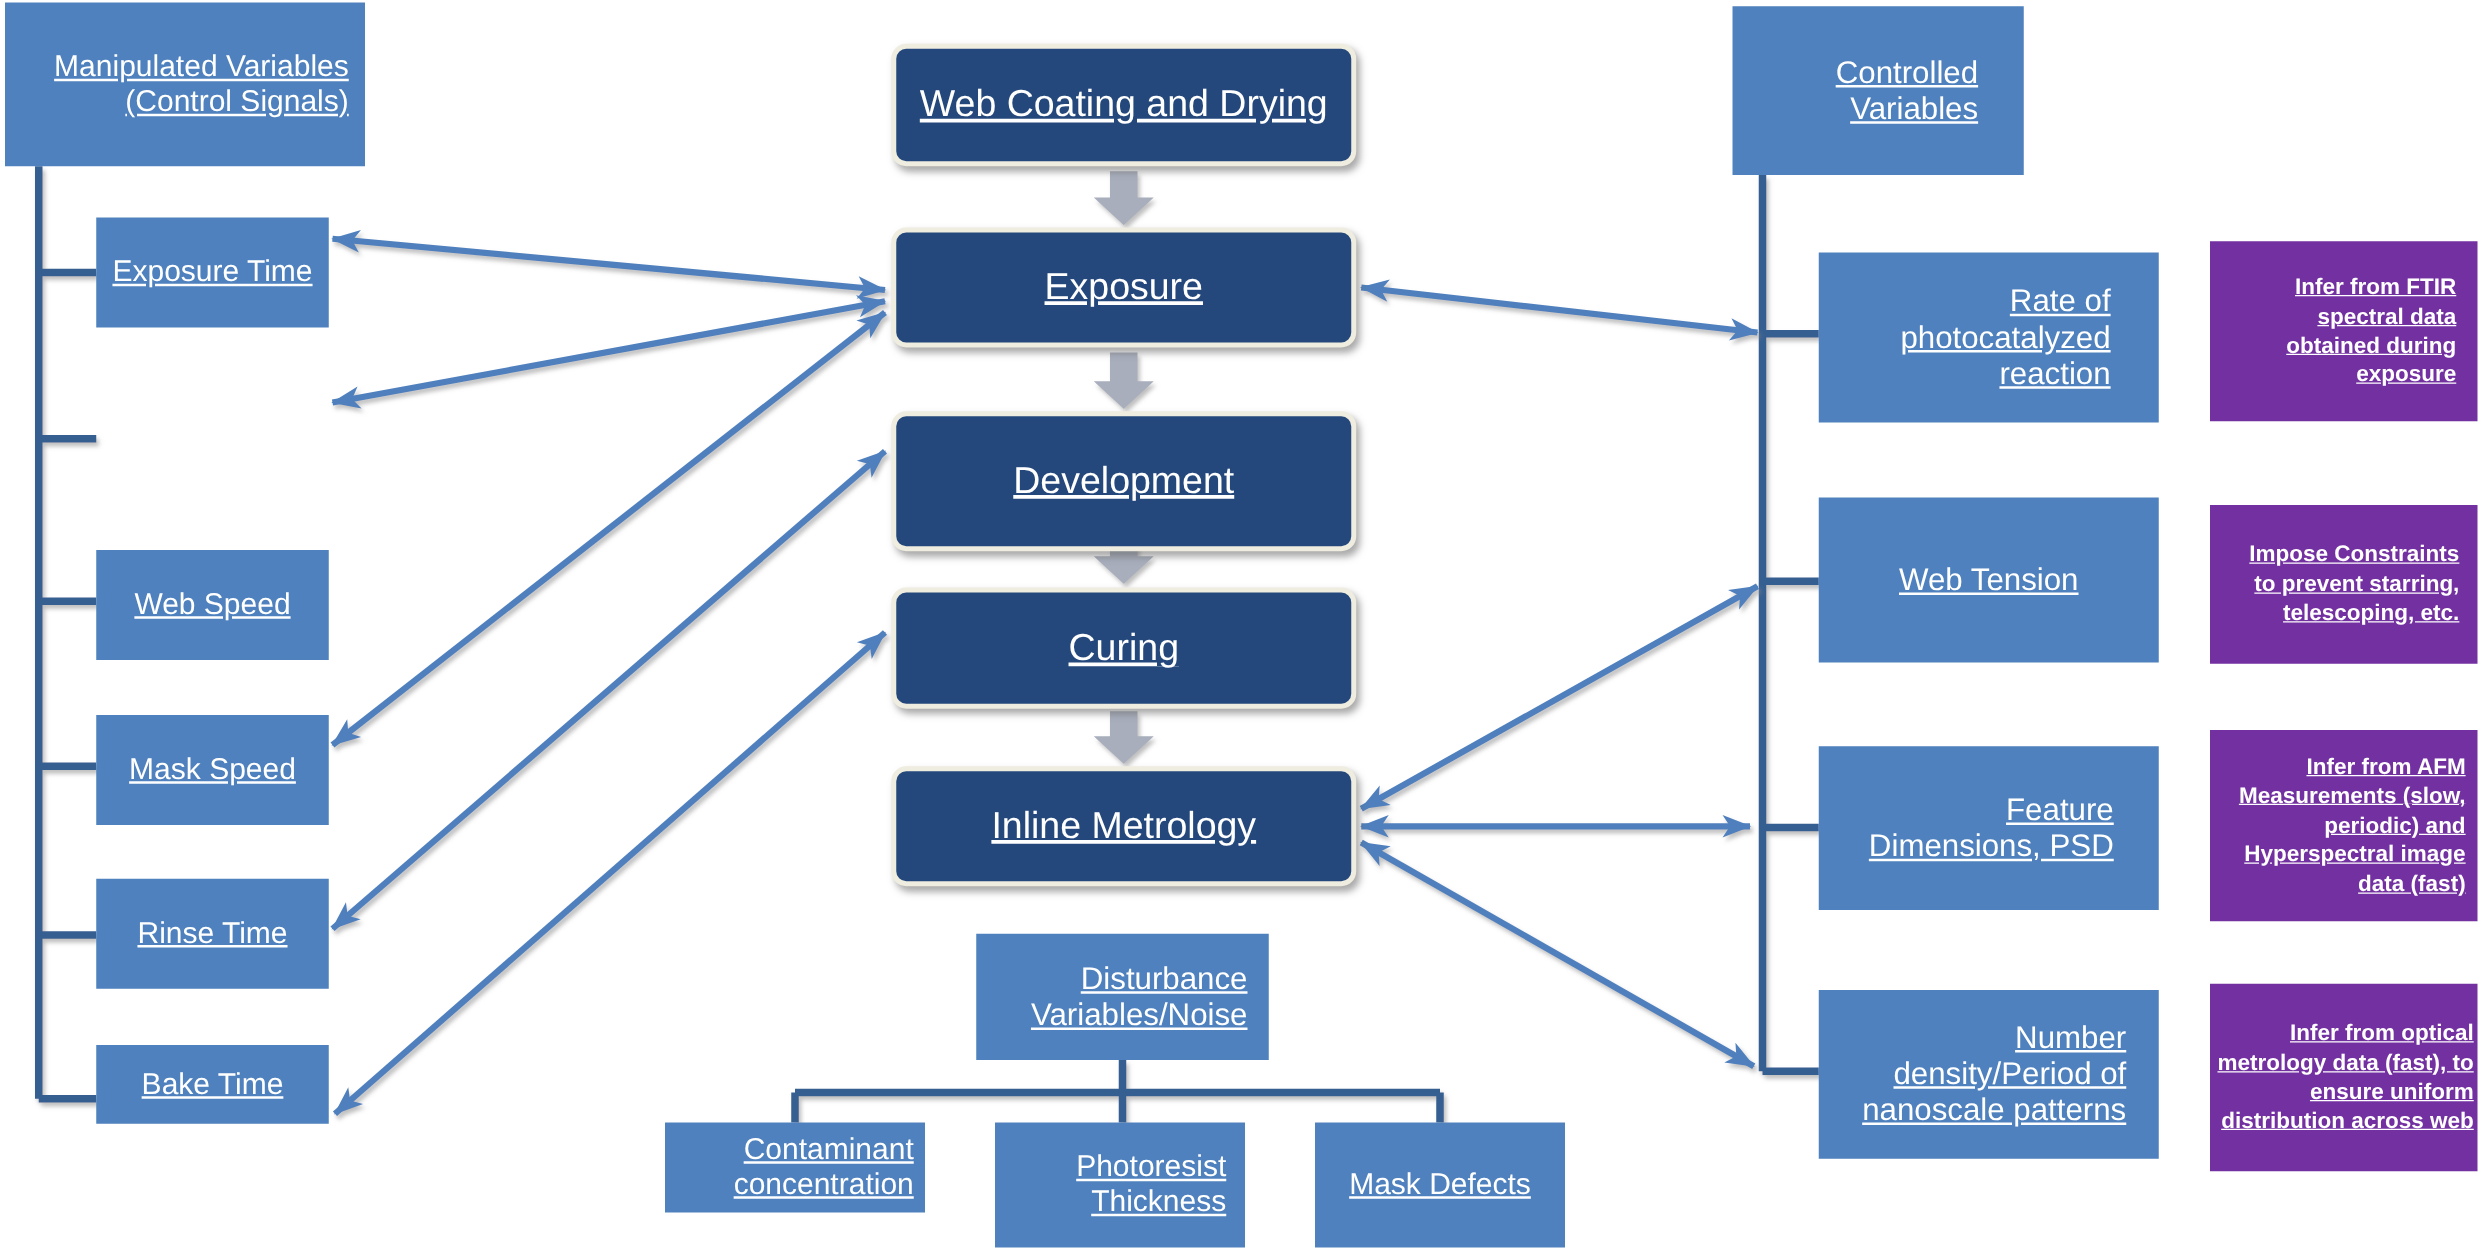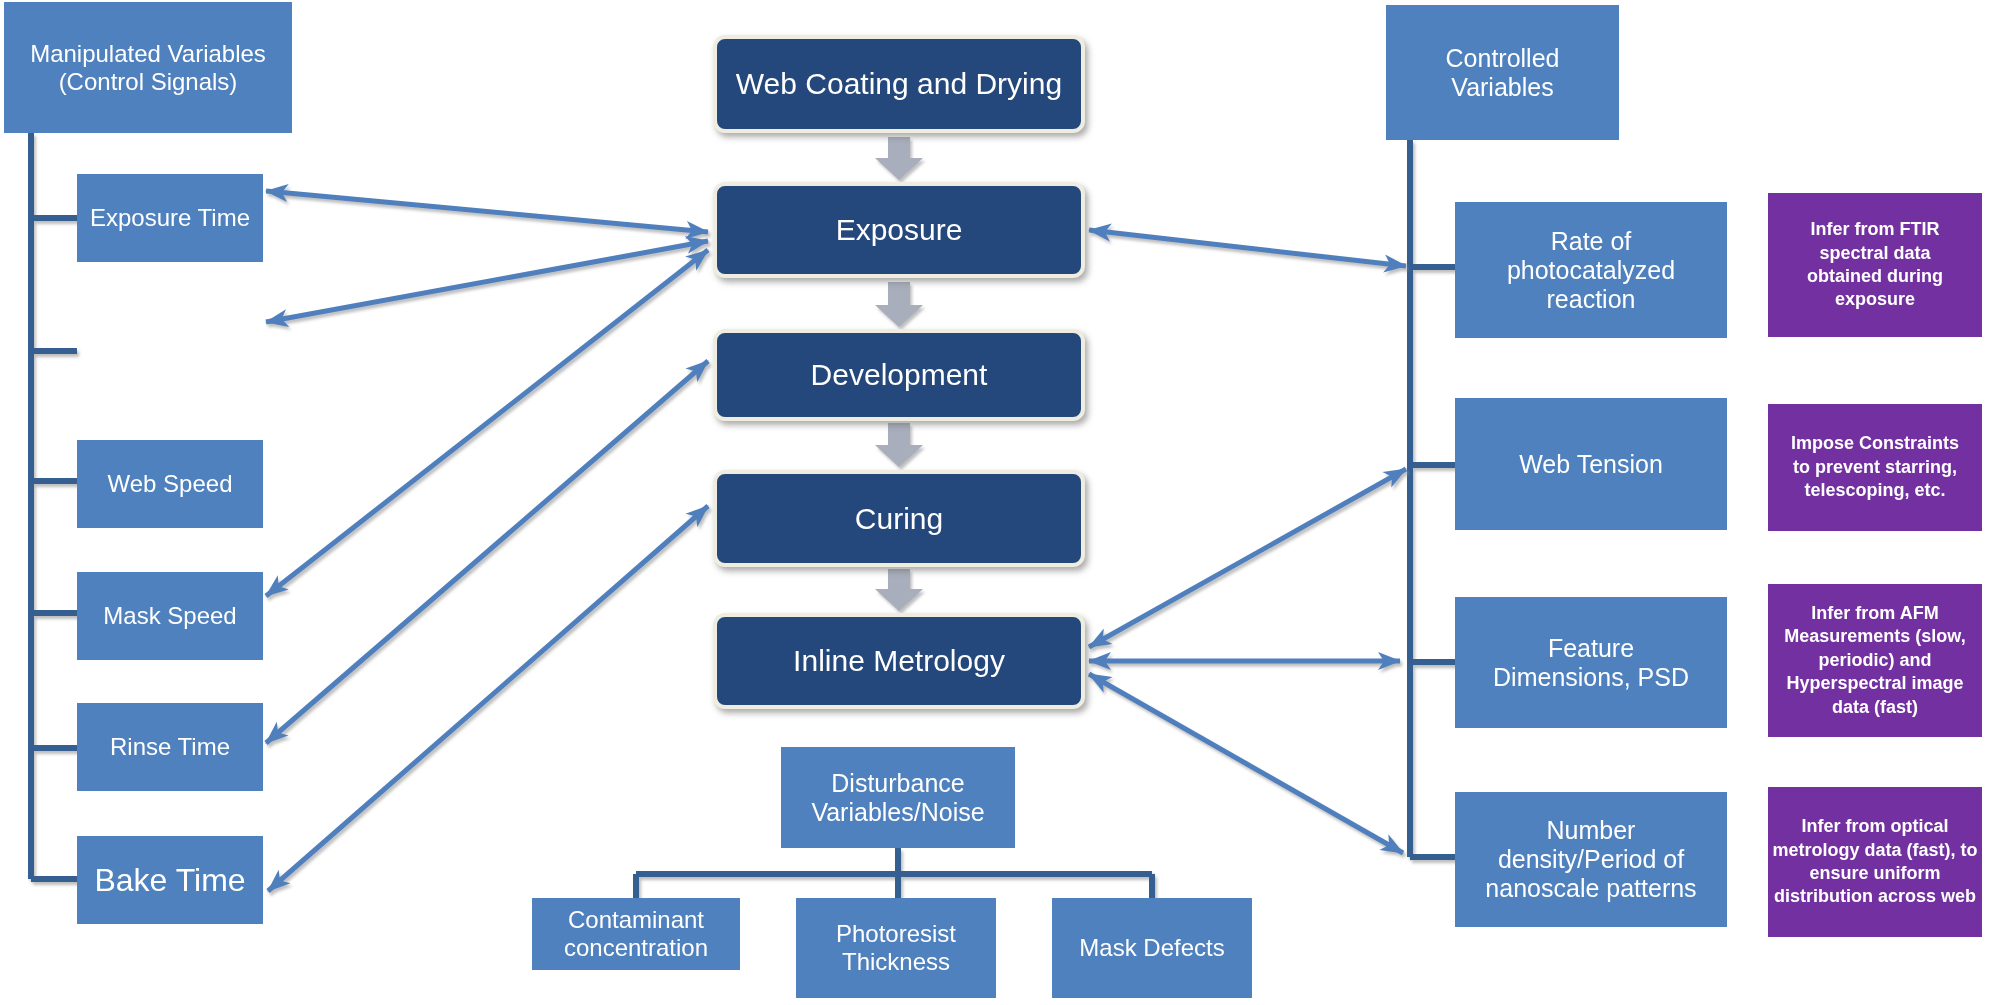--- a/index.html
+++ b/index.html
@@ -7,22 +7,23 @@
     position:relative;
     width:1992px;height:1005px;
     background:#ffffff;
     font-family:"Liberation Sans", sans-serif;
     overflow:hidden;
   }
   #wires{position:absolute;left:0;top:0;width:1992px;height:1005px;pointer-events:none;}
   .box{
     position:absolute;
     display:flex;align-items:center;justify-content:center;
-    text-align:center;color:#ffffff;
+    text-align:right;color:#ffffff;
     box-sizing:border-box;
+    text-decoration:underline;
   }
   .lightblue{background:#4e81bd;}
   .navy{
     background:#24487b;
     border:4px solid #efece0;
     border-radius:12px;
     box-shadow:3px 4px 6px rgba(100,100,100,0.55);
     font-size:30px;
   }
   .purple{
@@ -83,31 +84,31 @@
   </div>
   <div class="box lightblue" style="left:77px;top:440px;width:186px;height:88px;font-size:24px;">
     <span class="inner">Web Speed</span>
   </div>
   <div class="box lightblue" style="left:77px;top:572px;width:186px;height:88px;font-size:24px;">
     <span class="inner">Mask Speed</span>
   </div>
   <div class="box lightblue" style="left:77px;top:703px;width:186px;height:88px;font-size:24px;">
     <span class="inner">Rinse Time</span>
   </div>
-  <div class="box lightblue" style="left:77px;top:836px;width:186px;height:88px;font-size:32px;">
+  <div class="box lightblue" style="left:77px;top:836px;width:186px;height:63px;font-size:24px;">
     <span class="inner">Bake Time</span>
   </div>
 
   <div class="box navy" style="left:713px;top:35px;width:372px;height:98px;">
     <span class="inner">Web Coating and Drying</span>
   </div>
   <div class="box navy" style="left:713px;top:182px;width:372px;height:96px;">
     <span class="inner">Exposure</span>
   </div>
-  <div class="box navy" style="left:713px;top:329px;width:372px;height:92px;">
+  <div class="box navy" style="left:713px;top:329px;width:372px;height:112px;">
     <span class="inner">Development</span>
   </div>
   <div class="box navy" style="left:713px;top:470px;width:372px;height:97px;">
     <span class="inner">Curing</span>
   </div>
   <div class="box navy" style="left:713px;top:613px;width:372px;height:96px;">
     <span class="inner">Inline Metrology</span>
   </div>
 
   <div class="box lightblue" style="left:781px;top:747px;width:234px;height:101px;font-size:25px;">

